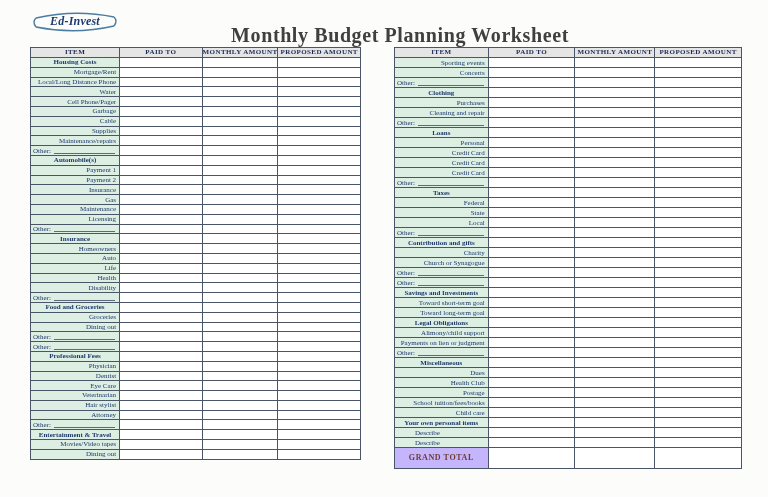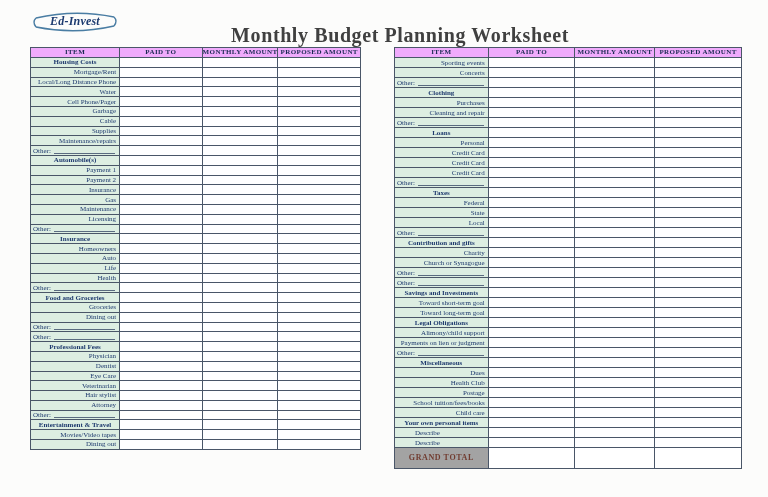--- a/index.html
+++ b/index.html
@@ -27,36 +27,36 @@
     font-size:10px;color:#20254f;margin-top:44px;
   }
   .date-line{display:inline-block;width:80px;border-bottom:1px solid #4a4a55;margin-left:5px;height:10px;}
 
   
   table{border-collapse:collapse;position:absolute;table-layout:fixed;border:1.5px solid #3c4858;}
   #left-table{left:30px;top:47px;width:331px;}
   #right-table{left:394px;top:47px;width:348px;}
   th,td{border:1px solid #4a5668;padding:0;overflow:hidden;white-space:nowrap;}
   th{
-    background:#f0abfc;color:#1a2a52;font-size:7px;font-weight:700;
+    background:#e5e5e5;color:#1a2a52;font-size:7px;font-weight:700;
     letter-spacing:.4px;text-align:center;height:9px;line-height:9px;
   }
   td{font-size:7px;line-height:8px;color:#1f3a6e;}
   #left-table td{height:8.8px;}
   #right-table td{height:9px;}
   td.cell-item{background:#ddeee2;}
   td.cell-blank{background:#ffffff;}
   tr.row-section td.cell-item{font-weight:700;text-align:center;}
   tr.row-item td.cell-item{text-align:right;padding-right:3px;}
   tr.row-describe td.cell-item{text-align:left;padding-left:20px;}
   .other-wrap{display:flex;align-items:flex-end;padding:0 3px 0 2px;height:100%;}
   .other-label{flex:0 0 auto;}
   .fill-line{flex:1 1 auto;border-bottom:1px solid #5a6b80;margin:0 1px 1px 3px;height:6px;}
   td.grand-total{
-    background:#a3a3a3;color:#713c30;font-weight:700;text-align:center;
+    background:#c4b5fd;color:#713c30;font-weight:700;text-align:center;
     font-size:8px;height:20px;letter-spacing:.6px;
   }
   #right-table tr.row-grand td{height:20px;}
 </style>
 </head>
 <body>
 
 <div class="page">
 
   <div class="logo">
@@ -229,20 +229,26 @@
           <td class="cell-blank"></td>
         </tr>
         <tr class="row-item">
           <td class="cell-item">Life</td>
           <td class="cell-blank"></td>
           <td class="cell-blank"></td>
           <td class="cell-blank"></td>
         </tr>
         <tr class="row-item">
           <td class="cell-item">Health</td>
+          <td class="cell-blank"></td>
+          <td class="cell-blank"></td>
+          <td class="cell-blank"></td>
+        </tr>
+        <tr class="row-item">
+          <td class="cell-item">Disability</td>
           <td class="cell-blank"></td>
           <td class="cell-blank"></td>
           <td class="cell-blank"></td>
         </tr>
         <tr class="row-other">
           <td class="cell-item">
             <div class="other-wrap">
               <span class="other-label">Other:</span>
               <span class="fill-line"></span>
             </div>

